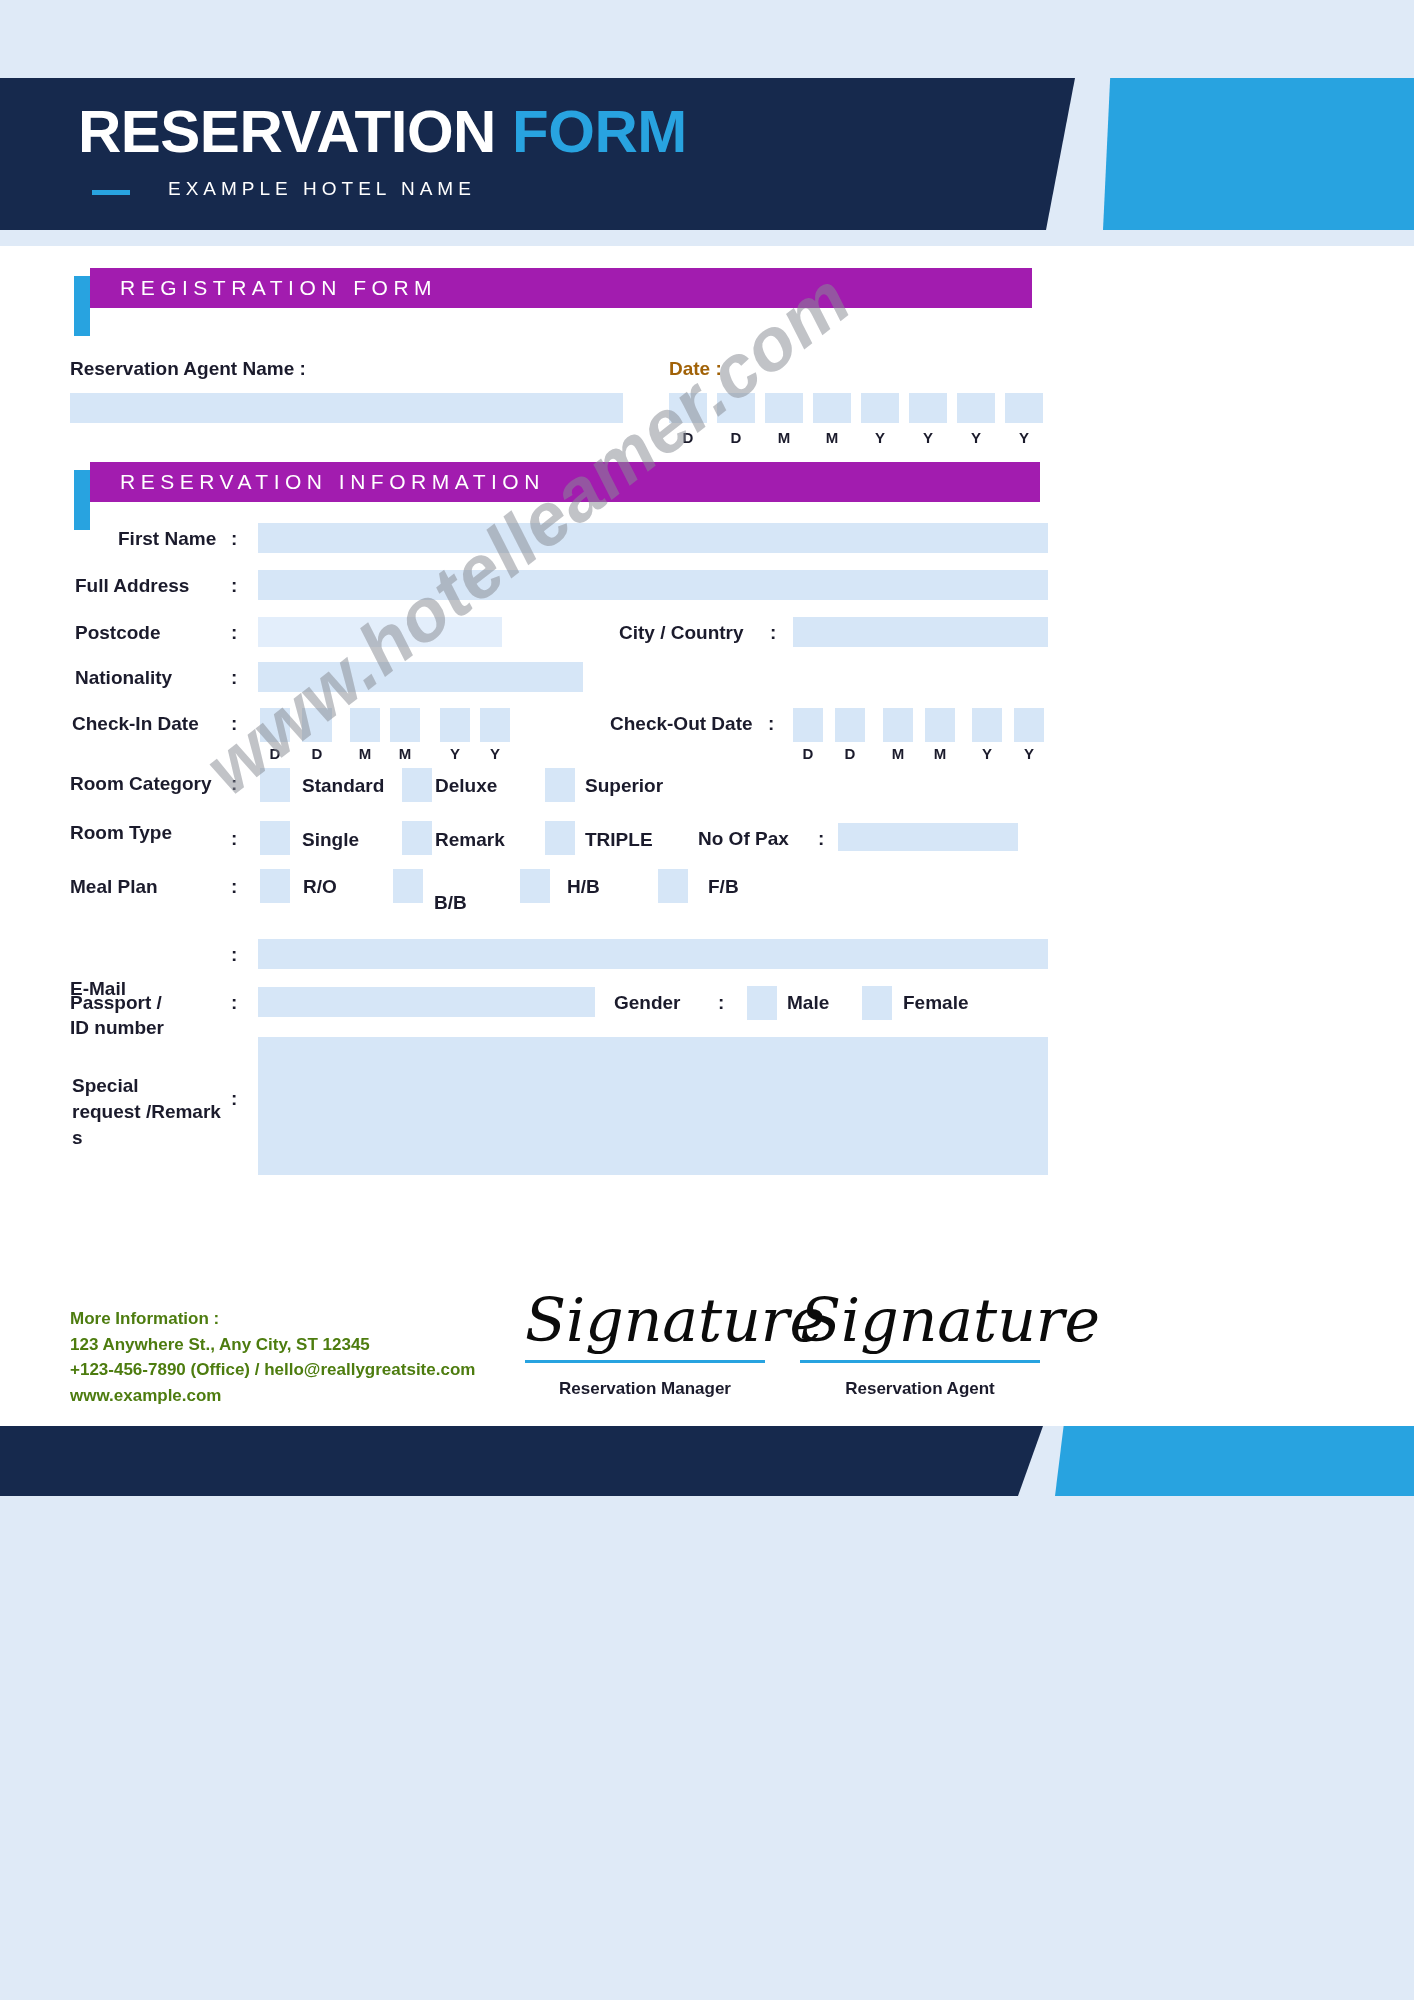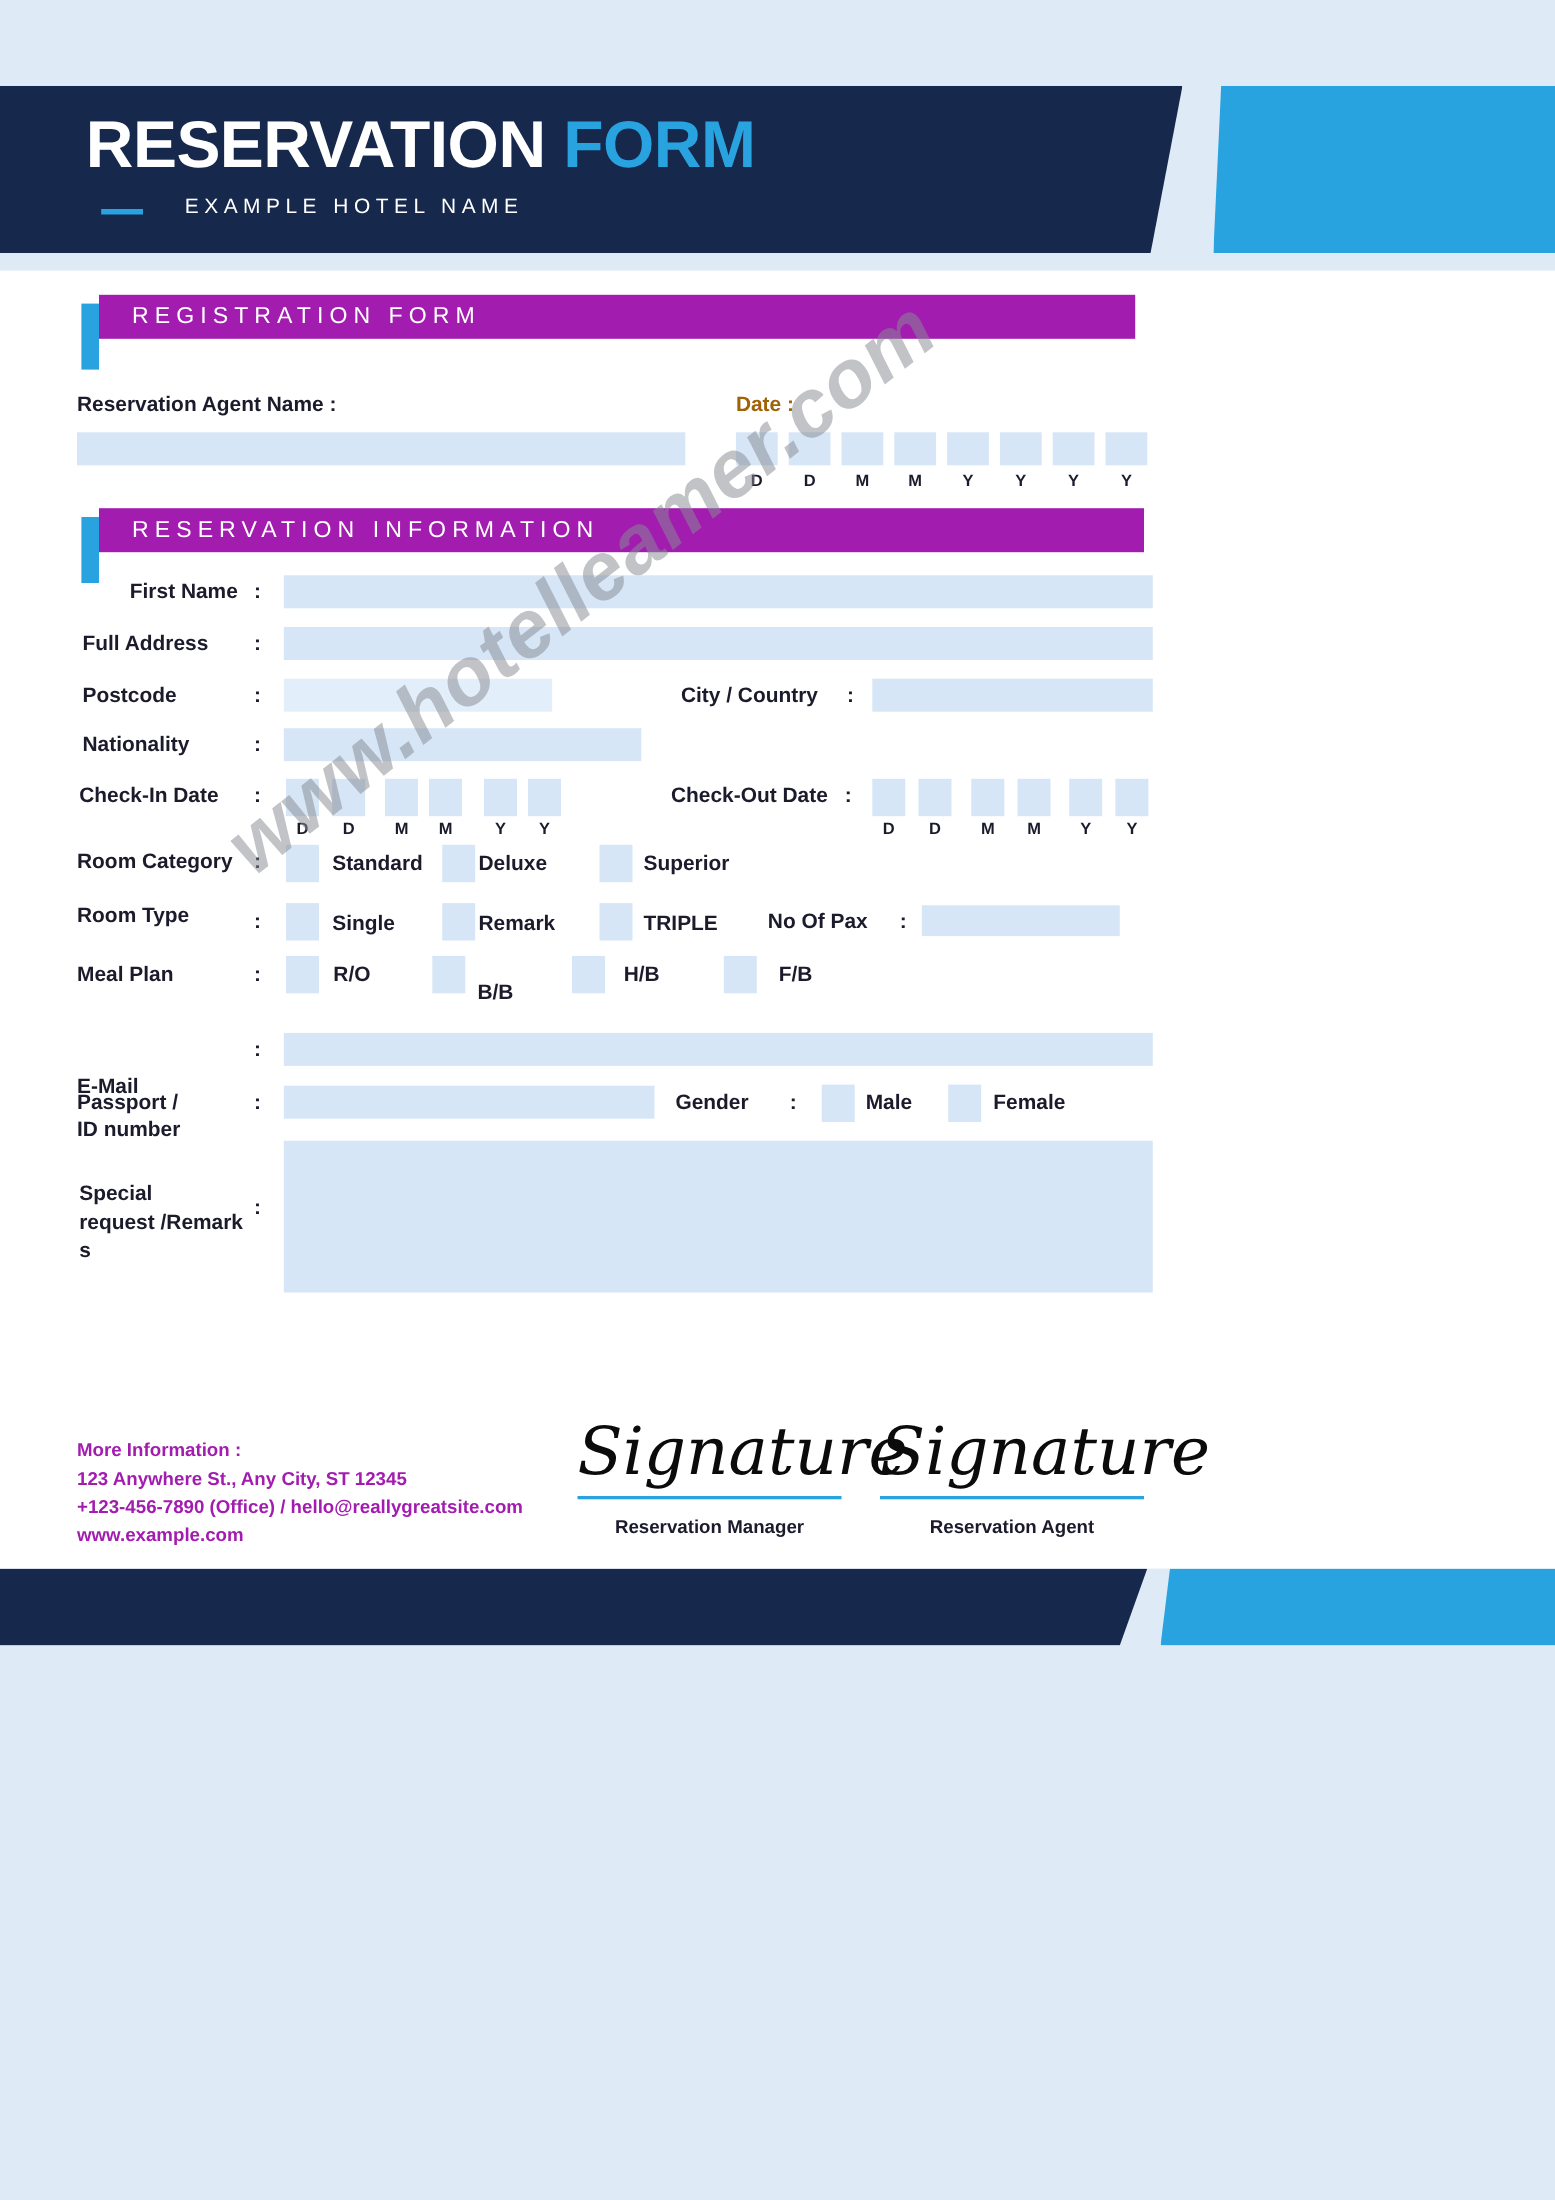--- a/index.html
+++ b/index.html
@@ -225,21 +225,21 @@
     letter-spacing: 1px;
   }
 
   
   .more-info {
     position: absolute;
     left: 70px;
     top: 1306px;
     font-size: 17px;
     font-weight: bold;
-    color: #a21caf;
+    color: #4d7c0f;
     line-height: 1.5;
   }
   .sig-block { position: absolute; }
   .sig-script {
     font-family: "DejaVu Serif", serif;
     font-size: 60px;
     font-style: italic;
     color: #0b0b0b;
     text-align: center;
     line-height: 1;

